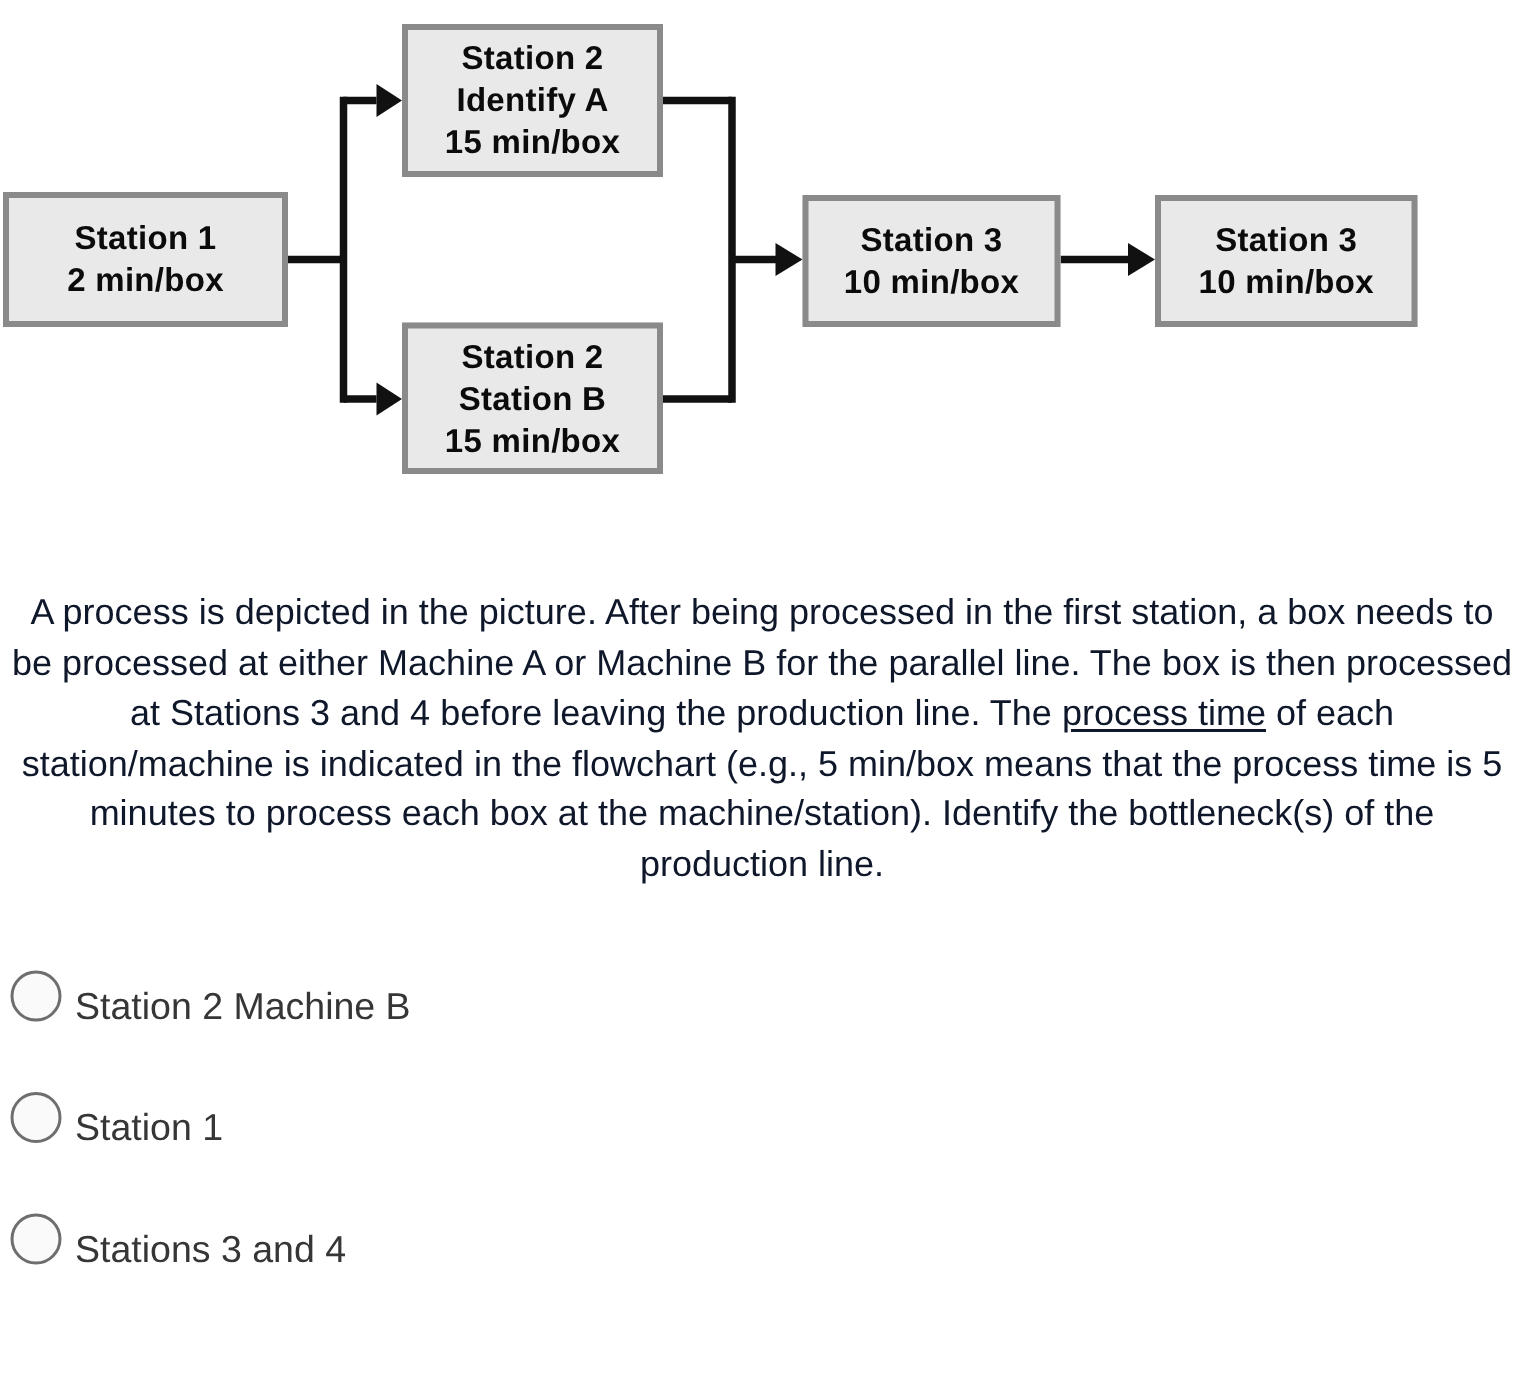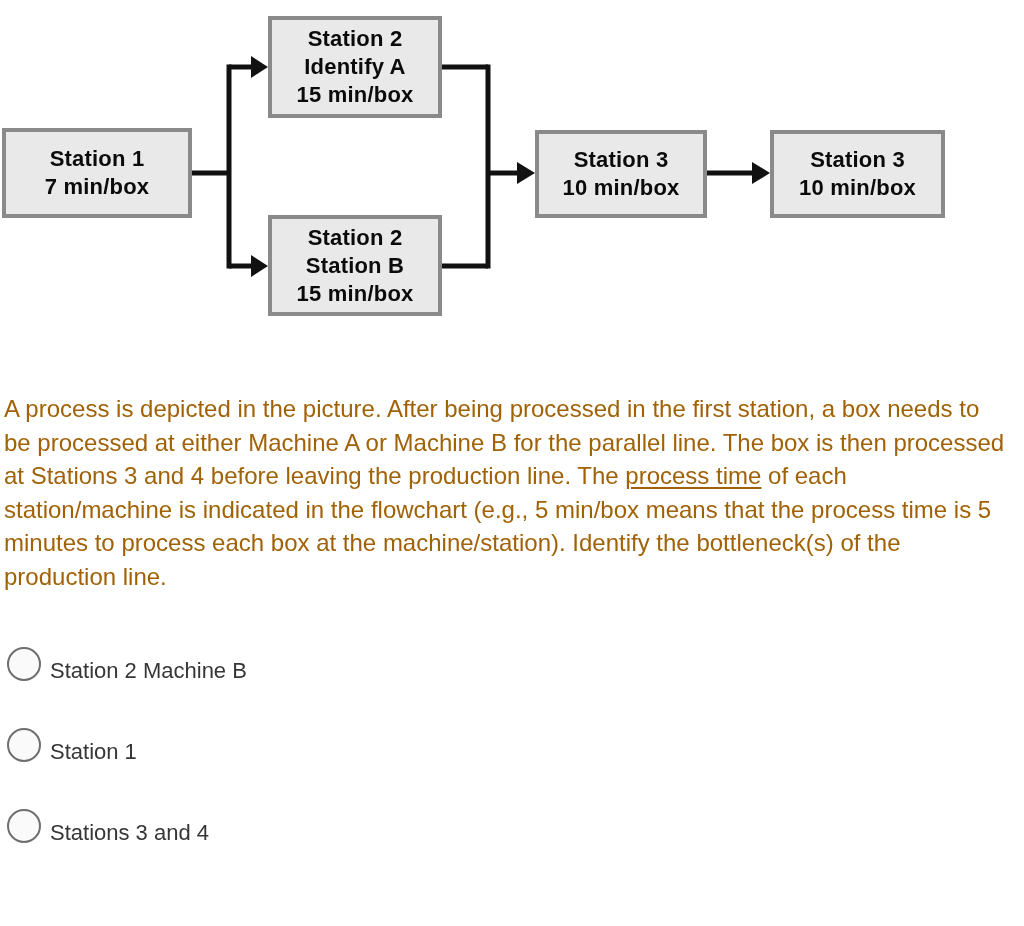--- a/index.html
+++ b/index.html
@@ -34,42 +34,43 @@
   #box-station3 { left: 535px; top: 130px; width: 172px; height: 88px;  }
   #box-station4 { left: 770px; top: 130px; width: 175px; height: 88px;  }
 
   
   .question {
     position: absolute;
     left: 4px; top: 392px;
     width: 1008px;
     font-size: 24px;
     line-height: 33.5px;
-    color: #a16207;
+    color: #0f172a;
+    text-align: center;
   }
   .question .underlined { text-decoration: underline; text-underline-offset: 3px; }
 
   
   .options { position: absolute; left: 7px; top: 647px; }
   .option-row {
     display: flex; align-items: center;
     margin-bottom: 47px;
     height: 34px;
     cursor: pointer;
   }
   .radio-circle {
     width: 34px; height: 34px;
     border: 2px solid #6e6e6e;
     border-radius: 50%;
     background: #fafafa;
     flex: 0 0 auto;
   }
   .option-label {
     margin-left: 9px;
-    font-size: 22px;
+    font-size: 25px;
     color: #363636;
     white-space: nowrap;
     margin-top: 14px;
   }
 </style>
 </head>
 <body>
 
 <div class="page">
 
@@ -89,21 +90,21 @@
       <g fill="#111111" stroke="none">
         <polygon points="251,56 251,78 268,67"></polygon>
         <polygon points="251,255 251,277 268,266"></polygon>
         <polygon points="517,162 517,184 535,173"></polygon>
         <polygon points="752,162 752,184 770,173"></polygon>
       </g>
     </svg>
 
     <div class="fc-box" id="box-station1">
       <span>Station 1</span>
-      <span>7 min/box</span>
+      <span>2 min/box</span>
     </div>
 
     <div class="fc-box" id="box-machine-a">
       <span>Station 2</span>
       <span>Identify A</span>
       <span>15 min/box</span>
     </div>
 
     <div class="fc-box" id="box-machine-b">
       <span>Station 2</span>

